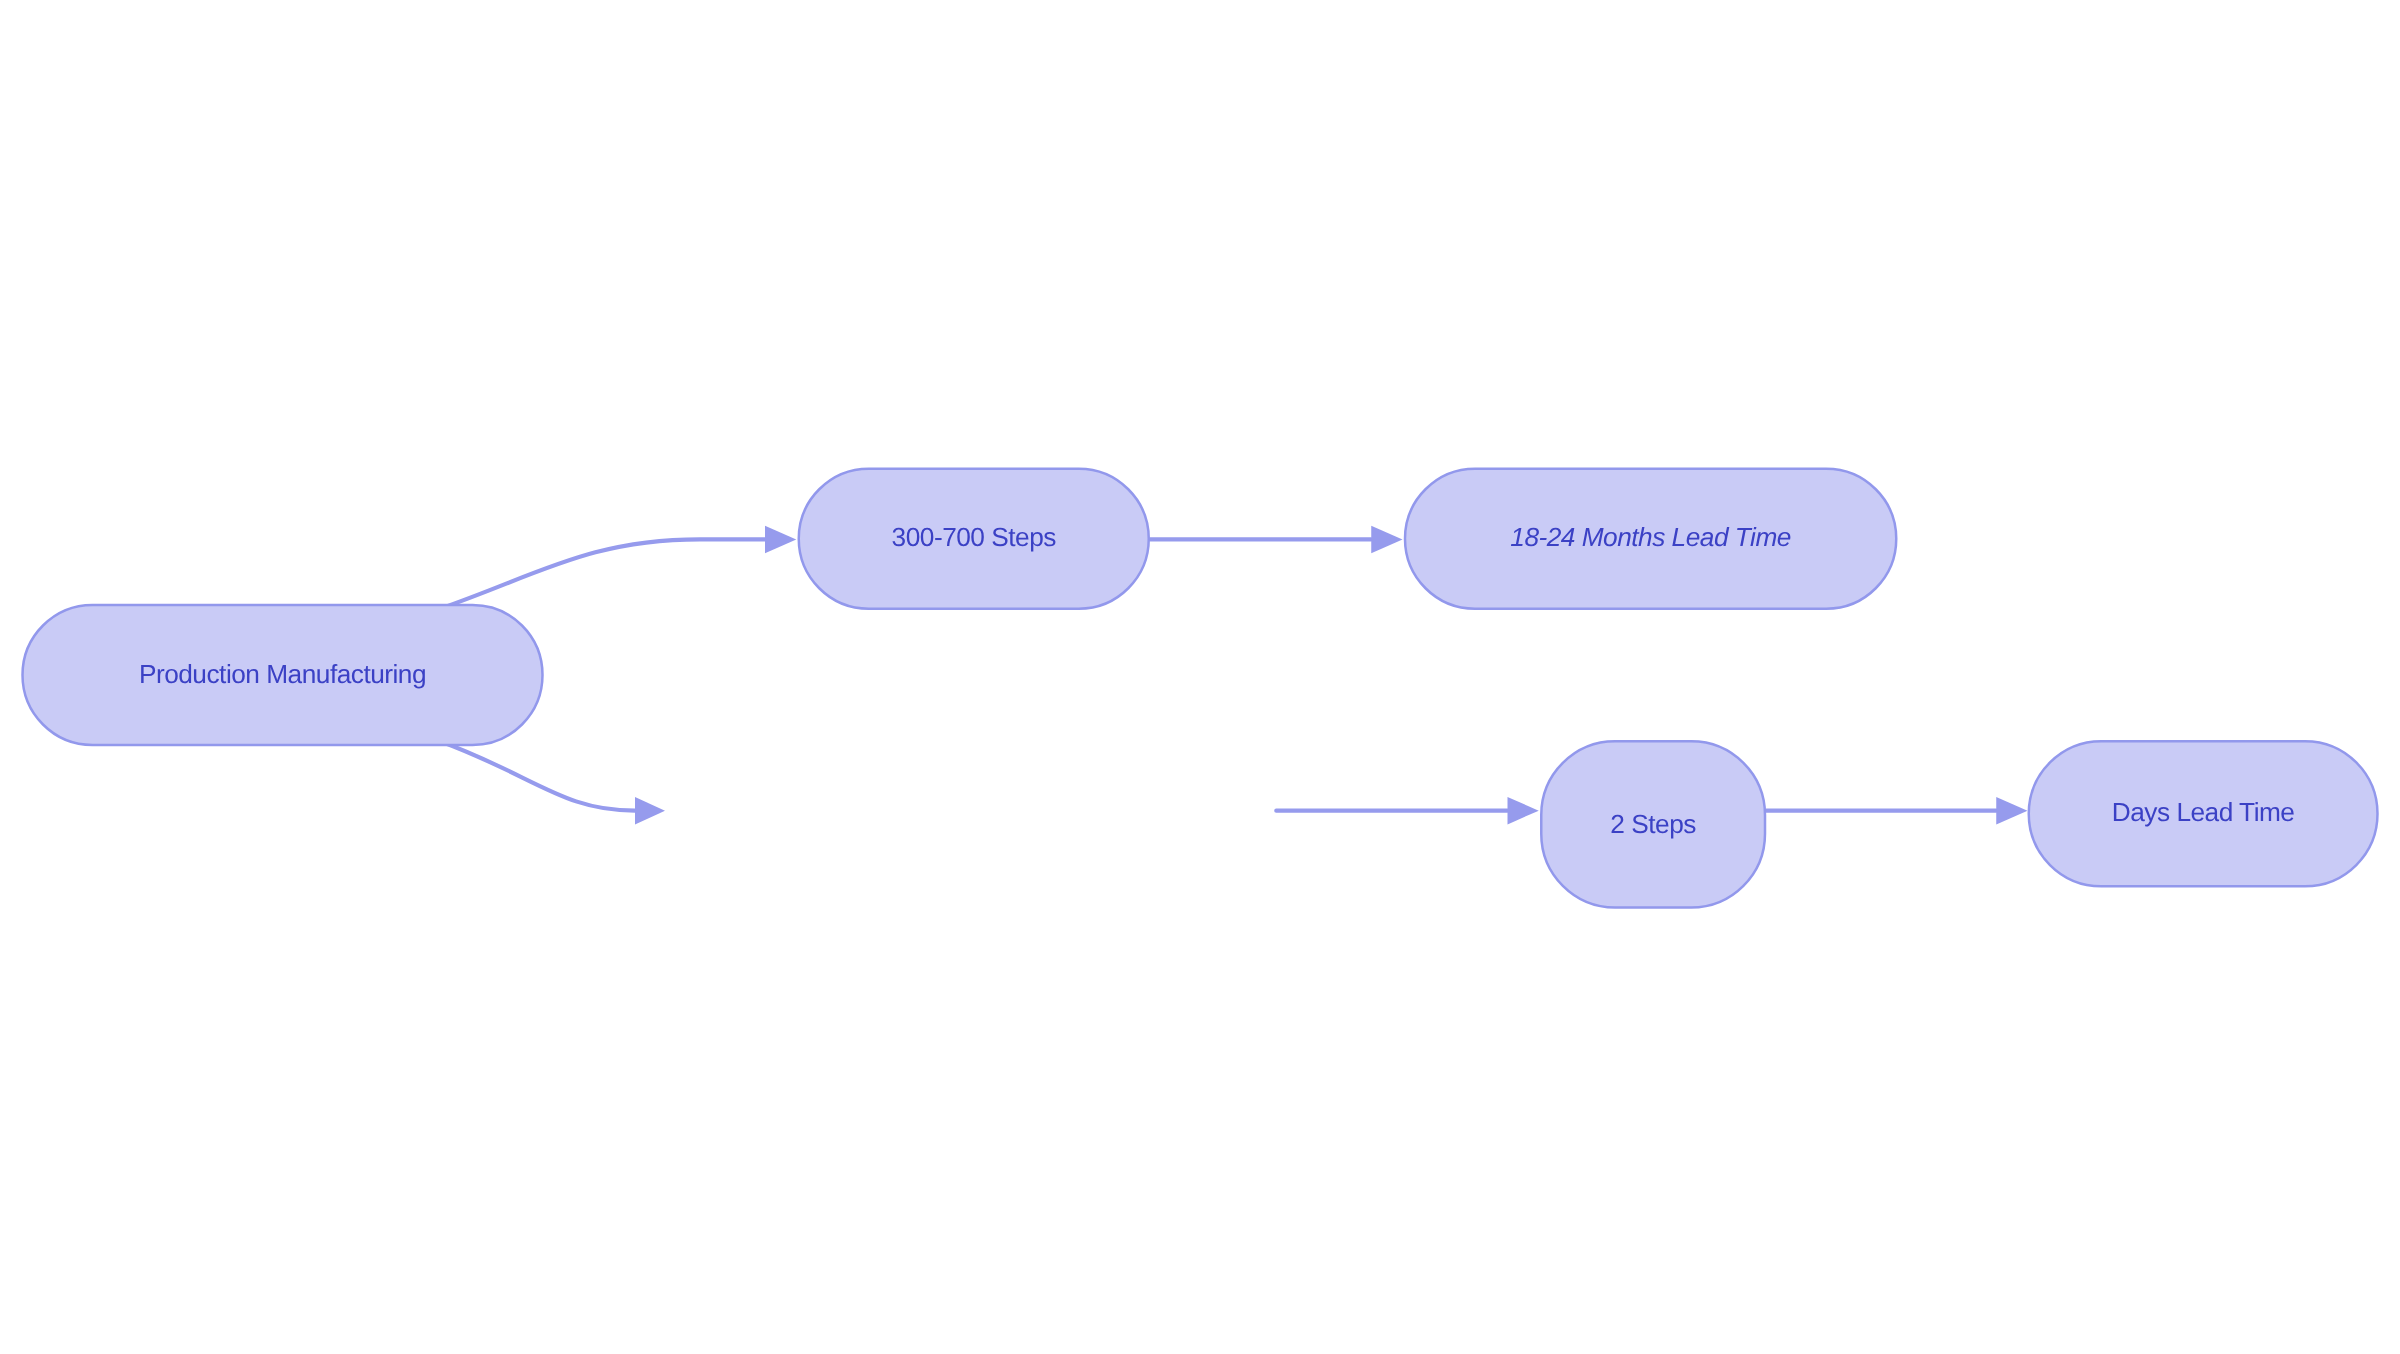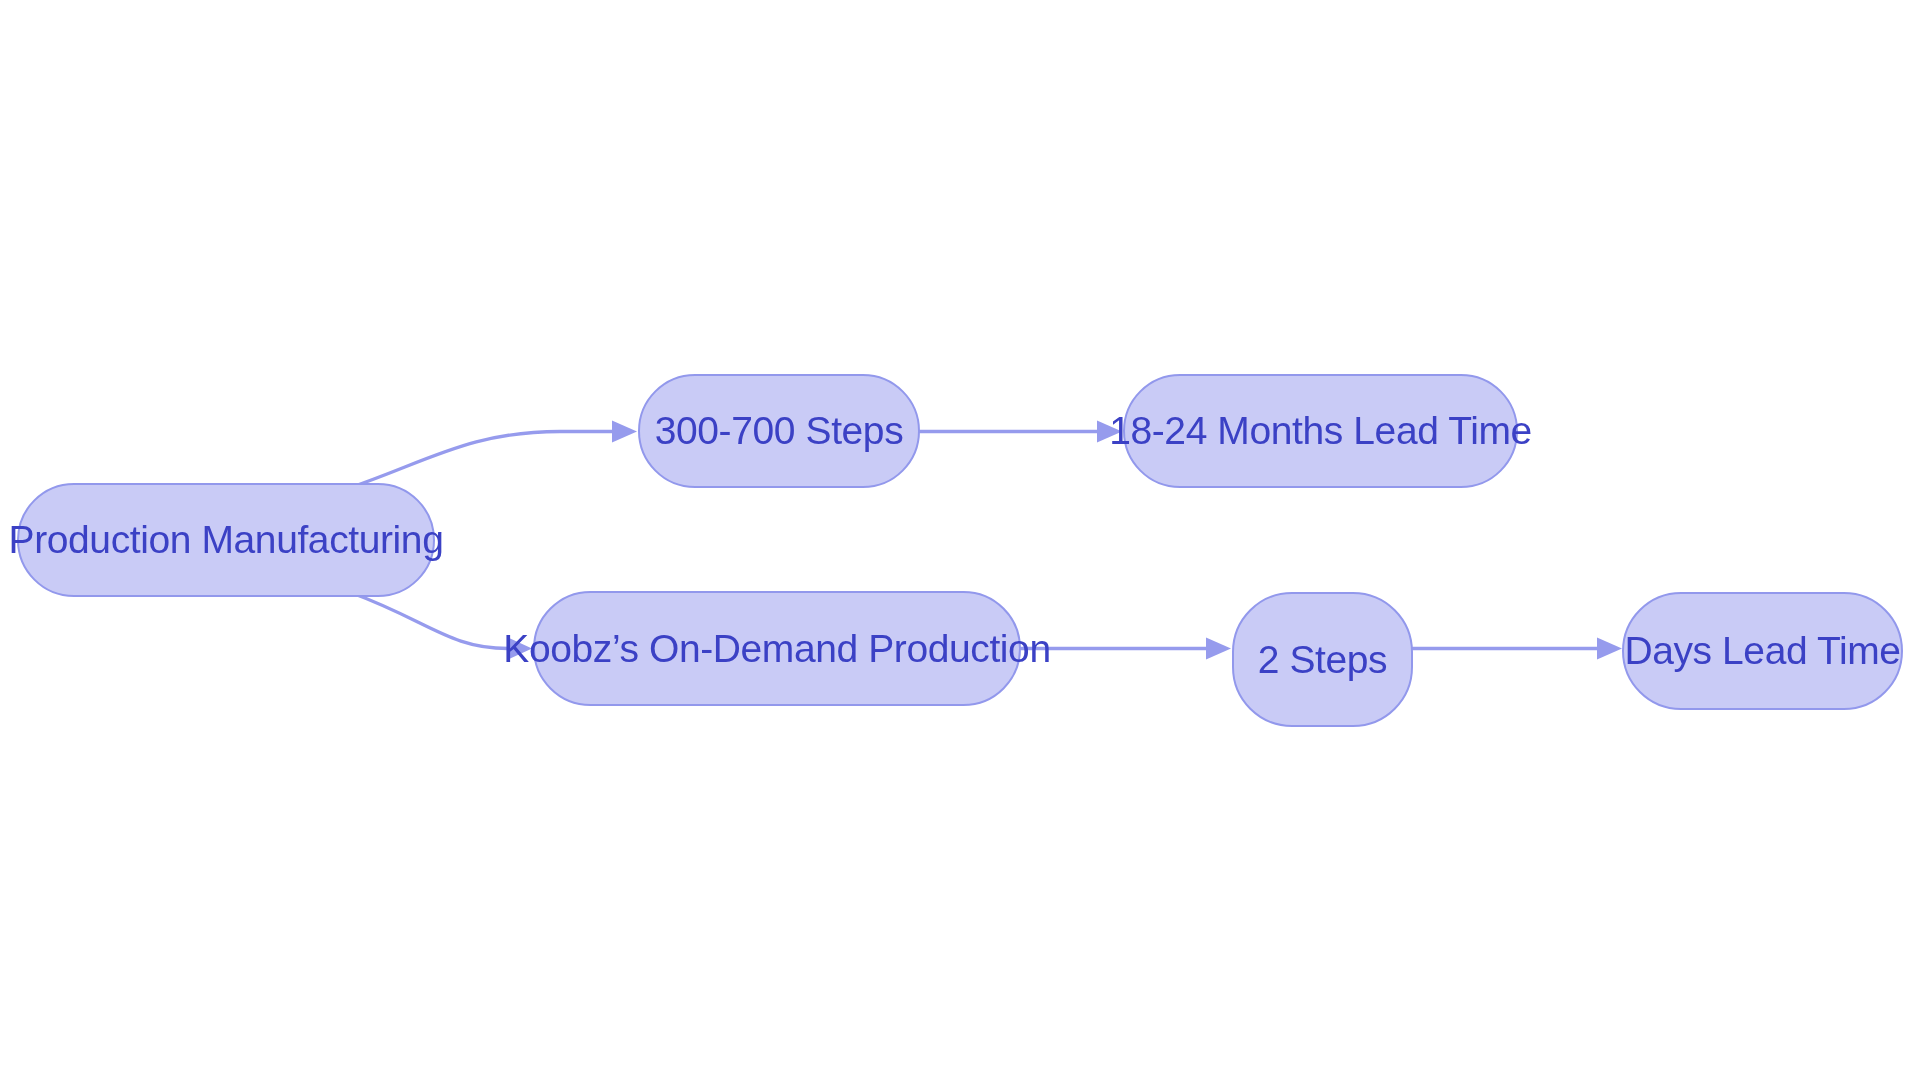--- a/index.html
+++ b/index.html
@@ -36,28 +36,28 @@
   .node {
     position: absolute;
     display: flex;
     align-items: center;
     justify-content: center;
     box-sizing: border-box;
     background: var(--node-fill, #c9cbf6);
     border: 2.5px solid var(--node-border, #9298ec);
     border-radius: 60px;
     color: var(--text, #3b41c5);
-    font-size: 39px;
+    font-size: 21px;
     letter-spacing: -0.4px;
     text-align: right;
     white-space: nowrap;
   }
   .n1 { left: 17px;   top: 483px; width: 418px; height: 114px; }
   .n2 { left: 638px;  top: 374px; width: 282px; height: 114px; }
-  .n3 { left: 1123px; top: 374px; width: 395px; height: 114px; }
+  .n3 { left: 1123px; top: 374px; width: 395px; height: 114px; font-style: italic; }
   .n4 { left: 533px;  top: 591px; width: 488px; height: 115px; }
   .n5 { left: 1232px; top: 592px; width: 181px; height: 135px; }
   .n6 { left: 1622px; top: 592px; width: 281px; height: 118px; }
 </style>
 </head>
 <body>
 
 <div class="stage">
 
   <svg class="edges" viewBox="0 0 1920 1083" xmlns="http://www.w3.org/2000/svg" aria-hidden="true">
@@ -83,23 +83,20 @@
   </div>
 
   <div class="node n2">
     <span>300-700 Steps</span>
   </div>
 
   <div class="node n3">
     <span>18-24 Months Lead Time</span>
   </div>
 
-  <div class="node n4">
-    <span>Koobz’s On-Demand Production</span>
-  </div>
 
   <div class="node n5">
     <span>2 Steps</span>
   </div>
 
   <div class="node n6">
     <span>Days Lead Time</span>
   </div>
 
 </div>

